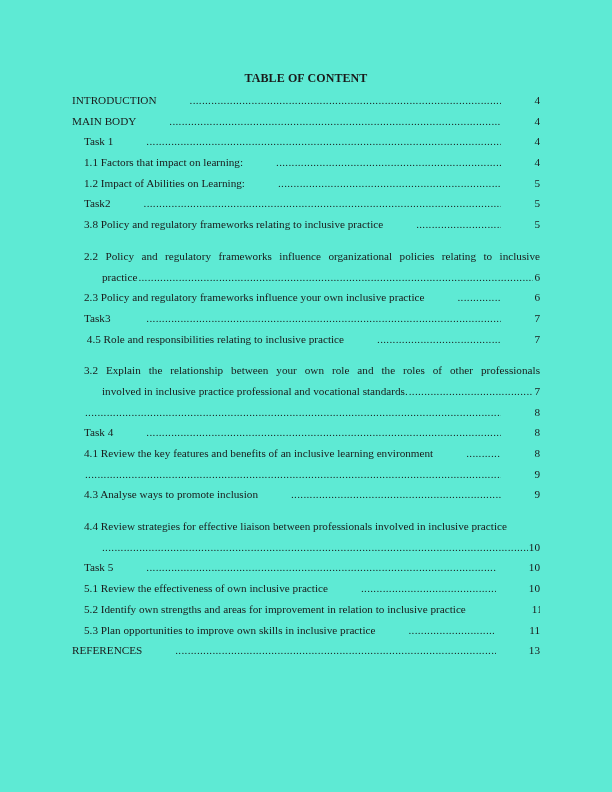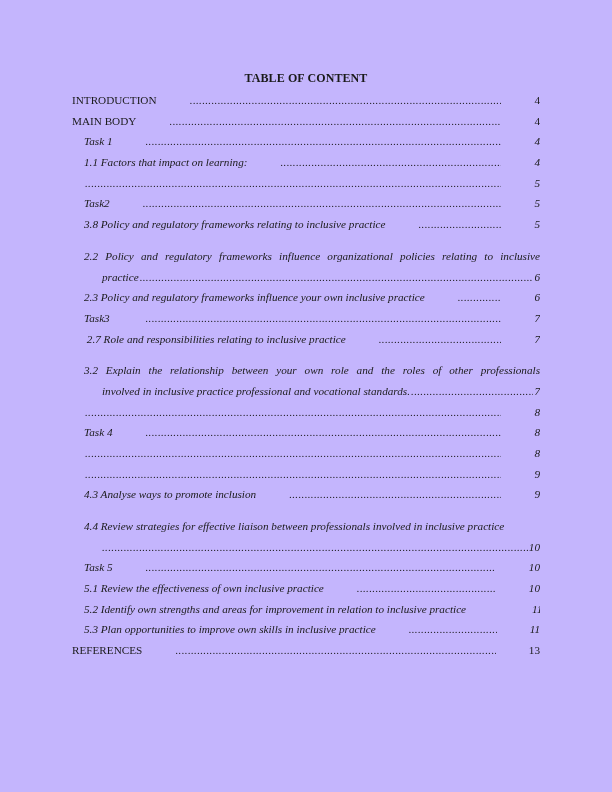--- a/index.html
+++ b/index.html
@@ -1,24 +1,24 @@
 <!DOCTYPE html>
 <html><head>
 <meta charset="utf-8">
 <style>
   html, body { margin: 0; padding: 0; background: #ffffff; }
   body { width: 612px; height: 792px; position: relative; overflow: hidden;
          font-family: "Liberation Serif", serif; color: #1a1a1a; }
-  .page { position: absolute; left: 0; top: 0; width: 612px; height: 792px; background: #c4b5fd; }
+  .page { position: absolute; left: 0; top: 0; width: 612px; height: 792px; background: #5eead4; }
   .title { position: absolute; left: 0; width: 612px; top: 71px; text-align: center;
            font-weight: bold; font-size: 12px; line-height: 14px; letter-spacing: 0.1px; }
   .toc { position: absolute; left: 72px; top: 90px; width: 468px; }
-  .entry { display: flex; align-items: flex-end; font-size: 11.2px; line-height: 20.7px;
+  .entry { display: flex; align-items: flex-start; font-size: 11.2px; line-height: 20.7px;
            height: 20.7px; white-space: nowrap; overflow: hidden; gap: 32px; }
-  .entry.l2 { padding-left: 12px; font-style: italic; }
+  .entry.l2 { padding-left: 12px; }
   .entry .label { flex: 0 0 auto; }
   .entry .dots { flex: 1 1 auto; overflow: hidden; white-space: nowrap; margin: 0 1px;
                  letter-spacing: 0.3px; }
   .entry .dots::before { content: "................................................................................................................................................................................................................"; }
   .entry .page-num { flex: 0 0 auto; }
   .entry.wrap { display: block; height: auto; white-space: normal; }
   .entry.wrap .first { display: block; text-align: justify; text-align-last: justify; height: 20.7px;
                        white-space: nowrap; overflow: hidden; margin-top: 11px; }
   .entry.wrap .second { display: flex; align-items: baseline; height: 20.7px; margin-left: 18px; }
 </style>
@@ -48,20 +48,21 @@
       <span class="page-num">4</span>
     </div>
 
     <div class="entry l2">
       <span class="label">1.1 Factors that impact on learning:</span>
       <span class="dots"></span>
       <span class="page-num">4</span>
     </div>
 
     <div class="entry l2">
+      <span class="label">1.2 Impact of Abilities on Learning:</span>
       <span class="dots"></span>
       <span class="page-num">5</span>
     </div>
 
     <div class="entry l2">
       <span class="label">Task2</span>
       <span class="dots"></span>
       <span class="page-num">5</span>
     </div>
 
@@ -86,21 +87,21 @@
       <span class="page-num">6</span>
     </div>
 
     <div class="entry l2">
       <span class="label" style="white-space:pre">Task3 </span>
       <span class="dots"></span>
       <span class="page-num">7</span>
     </div>
 
     <div class="entry l2">
-      <span class="label" style="white-space:pre"> 2.7 Role and responsibilities relating to inclusive practice</span>
+      <span class="label" style="white-space:pre"> 4.5 Role and responsibilities relating to inclusive practice</span>
       <span class="dots"></span>
       <span class="page-num">7</span>
     </div>
 
     <div class="entry l2 wrap">
       <span class="first">3.2 Explain the relationship between your own role and the roles of other professionals</span>
       <span class="second">
         <span class="label">involved in inclusive practice professional and vocational standards.</span>
         <span class="dots"></span>
         <span class="page-num">7</span>
@@ -112,20 +113,21 @@
       <span class="page-num">8</span>
     </div>
 
     <div class="entry l2">
       <span class="label">Task 4</span>
       <span class="dots"></span>
       <span class="page-num">8</span>
     </div>
 
     <div class="entry l2">
+      <span class="label">4.1 Review the key features and benefits of an inclusive learning environment</span>
       <span class="dots"></span>
       <span class="page-num">8</span>
     </div>
 
     <div class="entry l2">
       <span class="dots"></span>
       <span class="page-num">9</span>
     </div>
 
     <div class="entry l2">

